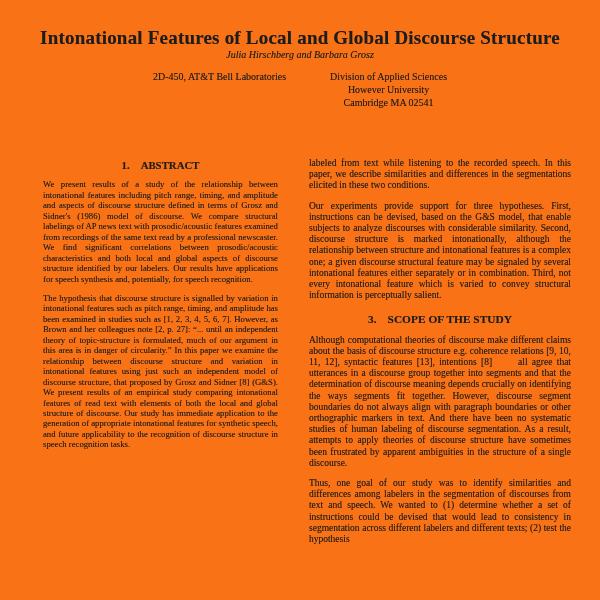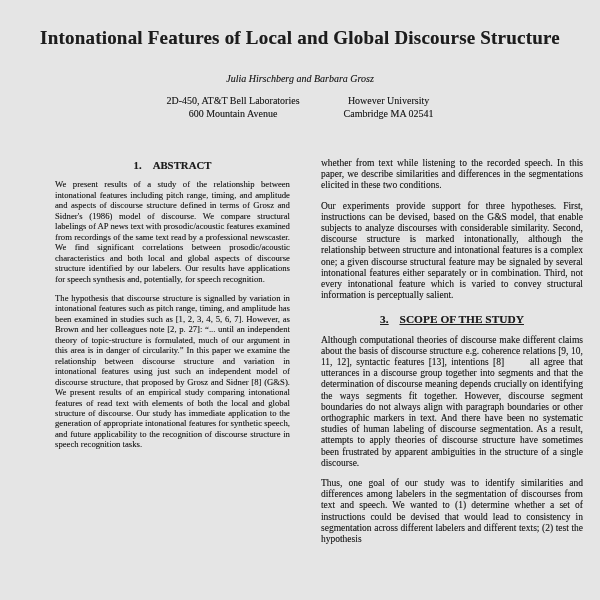--- a/index.html
+++ b/index.html
@@ -5,52 +5,52 @@
   html, body {
     margin: 0;
     padding: 0;
     background: #ffffff;
   }
   .page {
     position: relative;
     width: 600px;
     height: 600px;
     overflow: hidden;
-    background: #e5e5e5;
+    background: #f97316;
     color: #1d1d1d;
     font-family: "Liberation Serif", "DejaVu Serif", serif;
     text-shadow: 0 0 0.5px rgba(20,20,20,0.45);
   }
   .title {
     margin: 27px 40px 0 40px;
     text-align: center;
     font-size: 19px;
     font-weight: bold;
     line-height: 1.18;
     letter-spacing: 0.2px;
   }
   .authors {
-    margin-top: 24px;
+    margin-top: 0;
     text-align: center;
     font-style: italic;
     font-size: 10px;
   }
   .affils {
     display: flex;
     justify-content: center;
     gap: 44px;
     margin-top: 11px;
     font-size: 10px;
     line-height: 12.6px;
   }
   .affil { text-align: center; }
   .columns {
     position: absolute;
     top: 158px;
-    left: 55px;
+    left: 43px;
     width: 528px;
     display: flex;
     gap: 31px;
   }
   .col { text-align: justify; }
   .col-left {
     width: 243px;
     font-size: 8.7px;
     line-height: 10.45px;
   }
@@ -60,57 +60,57 @@
     line-height: 11.2px;
   }
   .col p { margin: 0 0 9px 0; }
   .col p:last-child { margin-bottom: 0; }
   .sec-heading {
     text-align: center;
     font-weight: bold;
     margin: 13px 0 9px 0;
   }
   .col-left .sec-heading { font-size: 10.8px; }
-  .col-right .sec-heading { font-size: 11.4px; text-decoration: underline; }
+  .col-right .sec-heading { font-size: 11.4px; }
   .sec-heading:first-child { margin-top: 2px; }
   .sec-num { margin-right: 11px; }
 </style>
 </head>
 <body>
 
 <div class="page">
 
   <h1 class="title">Intonational Features of Local and Global Discourse Structure</h1>
 
   <div class="authors">Julia Hirschberg and Barbara Grosz</div>
 
   <div class="affils">
     <div class="affil">
       <div>2D-450, AT&amp;T Bell Laboratories</div>
-      <div>600 Mountain Avenue</div>
     </div>
     <div class="affil">
+      <div>Division of Applied Sciences</div>
       <div>However University</div>
       <div>Cambridge MA 02541</div>
     </div>
   </div>
 
   <div class="columns">
 
     <div class="col col-left">
       <div class="sec-heading">
         <span class="sec-num">1.</span><span>ABSTRACT</span>
       </div>
       <p>We present results of a study of the relationship between intonational features including pitch range, timing, and amplitude and aspects of discourse structure defined in terms of Grosz and Sidner's (1986) model of discourse. We compare structural labelings of AP news text with prosodic/acoustic features examined from recordings of the same text read by a professional newscaster. We find significant correlations between prosodic/acoustic characteristics and both local and global aspects of discourse structure identified by our labelers. Our results have applications for speech synthesis and, potentially, for speech recognition.</p>
 
       <p>The hypothesis that discourse structure is signalled by variation in intonational features such as pitch range, timing, and amplitude has been examined in studies such as [1, 2, 3, 4, 5, 6, 7]. However, as Brown and her colleagues note [2, p. 27]: “... until an independent theory of topic-structure is formulated, much of our argument in this area is in danger of circularity.” In this paper we examine the relationship between discourse structure and variation in intonational features using just such an independent model of discourse structure, that proposed by Grosz and Sidner [8] (G&amp;S). We present results of an empirical study comparing intonational features of read text with elements of both the local and global structure of discourse. Our study has immediate application to the generation of appropriate intonational features for synthetic speech, and future applicability to the recognition of discourse structure in speech recognition tasks.</p>
     </div>
 
     <div class="col col-right">
-      <p>whether from text while listening to the recorded speech. In this paper, we describe similarities and differences in the segmentations elicited in these two conditions.</p>
+      <p>labeled from text while listening to the recorded speech. In this paper, we describe similarities and differences in the segmentations elicited in these two conditions.</p>
       <p>Our experiments provide support for three hypotheses. First, instructions can be devised, based on the G&amp;S model, that enable subjects to analyze discourses with considerable similarity. Second, discourse structure is marked intonationally, although the relationship between structure and intonational features is a complex one; a given discourse structural feature may be signaled by several intonational features either separately or in combination. Third, not every intonational feature which is varied to convey structural information is perceptually salient.</p>
 
       <div class="sec-heading">
         <span class="sec-num">3.</span><span>SCOPE OF THE STUDY</span>
       </div>
       <p>Although computational theories of discourse make different claims about the basis of discourse structure e.g. coherence relations [9, 10, 11, 12], syntactic features [13], intentions [8]&nbsp;&nbsp;&nbsp;&nbsp;&nbsp;&nbsp;all agree that utterances in a discourse group together into segments and that the determination of discourse meaning depends crucially on identifying the ways segments fit together. However, discourse segment boundaries do not always align with paragraph boundaries or other orthographic markers in text. And there have been no systematic studies of human labeling of discourse segmentation. As a result, attempts to apply theories of discourse structure have sometimes been frustrated by apparent ambiguities in the structure of a single discourse.</p>
       <p>Thus, one goal of our study was to identify similarities and differences among labelers in the segmentation of discourses from text and speech. We wanted to (1) determine whether a set of instructions could be devised that would lead to consistency in segmentation across different labelers and different texts; (2) test the hypothesis</p>
     </div>
 
   </div>

